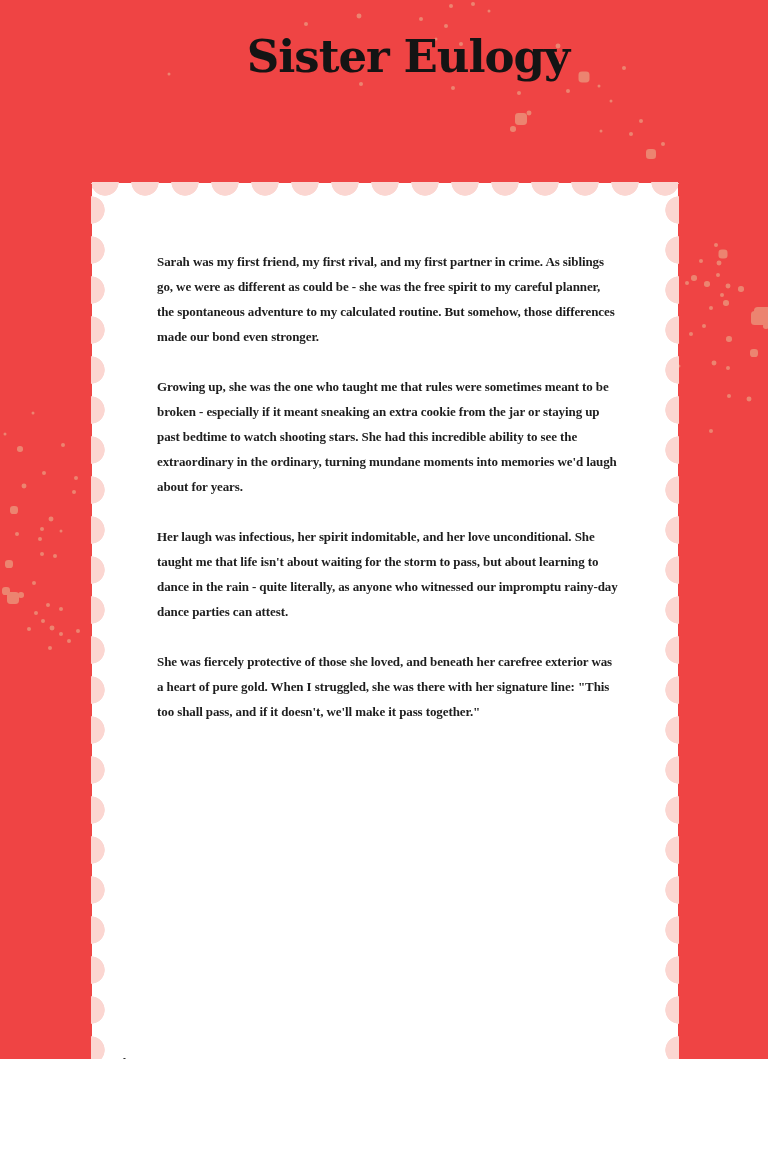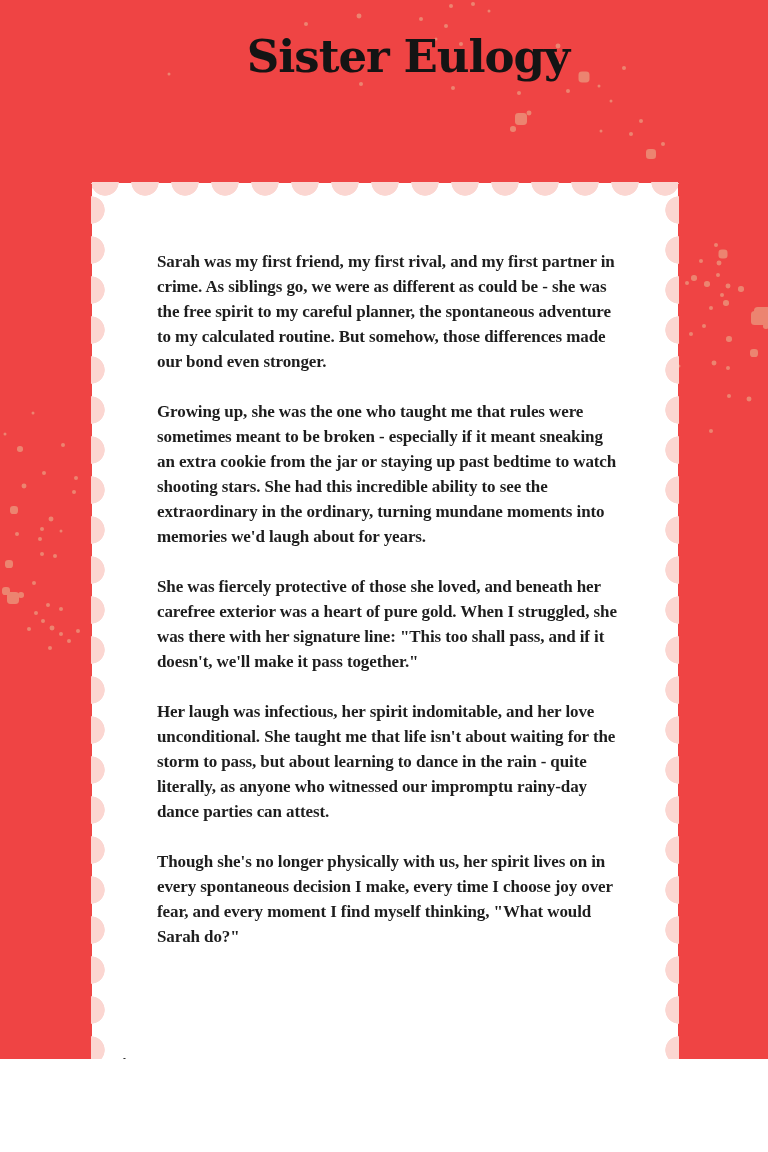--- a/index.html
+++ b/index.html
@@ -74,21 +74,21 @@
 
   
   .body-text {
     position: absolute;
     left: 65px;
     top: 66px;
     width: 462px;
     color: #1E1E1E;
     font-family: "Liberation Serif", serif;
     font-weight: bold;
-    font-size: 17px;
+    font-size: 13px;
     line-height: 25px;
     letter-spacing: -0.1px;
   }
   .body-text p { margin: 0 0 25px 0; }
 
   
   .footer-url {
     position: absolute;
     left: 0;
     bottom: 36px;
@@ -184,21 +184,20 @@
 
   <div class="card">
     <div class="edge edge-top"></div>
     <div class="edge edge-bottom"></div>
     <div class="edge edge-left"></div>
     <div class="edge edge-right"></div>
 
     <div class="body-text">
       <p>Sarah was my first friend, my first rival, and my first partner in crime. As siblings go, we were as different as could be - she was the free spirit to my careful planner, the spontaneous adventure to my calculated routine. But somehow, those differences made our bond even stronger.</p>
       <p>Growing up, she was the one who taught me that rules were sometimes meant to be broken - especially if it meant sneaking an extra cookie from the jar or staying up past bedtime to watch shooting stars. She had this incredible ability to see the extraordinary in the ordinary, turning mundane moments into memories we'd laugh about for years.</p>
+      <p>Her laugh was infectious, her spirit indomitable, and her love unconditional. She taught me that life isn't about waiting for the storm to pass, but about learning to dance in the rain - quite literally, as anyone who witnessed our impromptu rainy-day dance parties can attest.</p>
       <p>She was fiercely protective of those she loved, and beneath her carefree exterior was a heart of pure gold. When I struggled, she was there with her signature line: "This too shall pass, and if it doesn't, we'll make it pass together."</p>
-      <p>Her laugh was infectious, her spirit indomitable, and her love unconditional. She taught me that life isn't about waiting for the storm to pass, but about learning to dance in the rain - quite literally, as anyone who witnessed our impromptu rainy-day dance parties can attest.</p>
-      <p>Though she's no longer physically with us, her spirit lives on in every spontaneous decision I make, every time I choose joy over fear, and every moment I find myself thinking, "What would Sarah do?"</p>
     </div>
 
     <div class="footer-url">eulogygenerator.com</div>
   </div>
 
 </div>
 
 </body></html>

